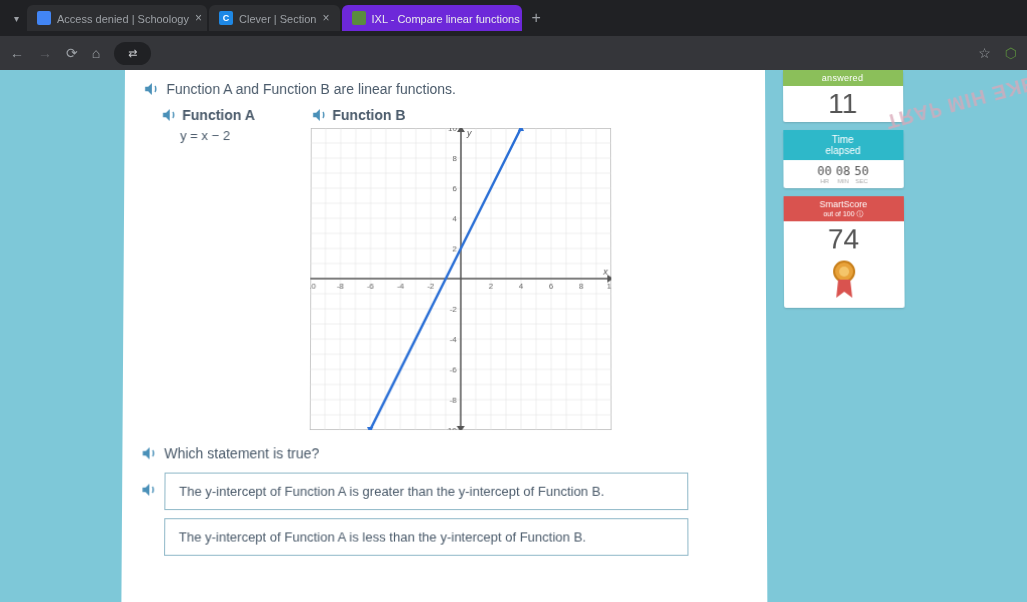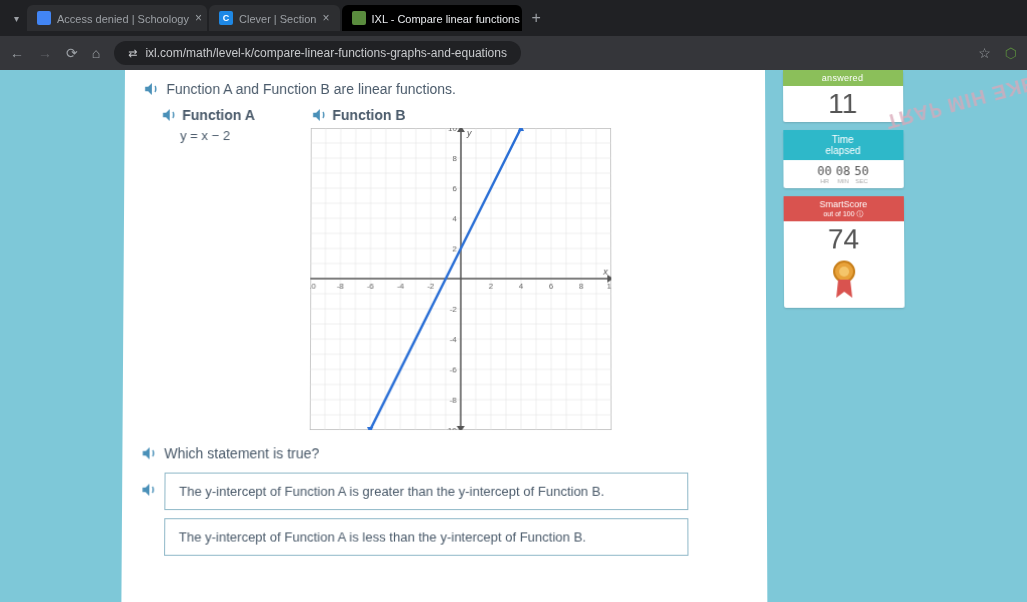--- a/index.html
+++ b/index.html
@@ -1,21 +1,21 @@
 <!DOCTYPE html>
 <html><head>
 <meta charset="utf-8">
 <style>
 * { margin: 0; padding: 0; box-sizing: border-box; font-family: Arial, sans-serif; }
 body { background: #2a2a2a; width: 1027px; height: 602px; overflow: hidden; position: relative; }
 
 
 .browser-tabs { background: #202124; height: 36px; display: flex; align-items: center; padding: 0 8px; gap: 2px; }
 .tab { background: #2d2e31; color: #9ca0a5; font-size: 11px; padding: 6px 10px; border-radius: 6px 6px 0 0; display: flex; align-items: flex-end; gap: 6px; max-width: 180px; overflow: hidden; white-space: nowrap; }
-.tab.active { background: #000000; color: #e8eaed; }
+.tab.active { background: #6d28d9; color: #e8eaed; }
 .tab-close { color: #9ca0a5; font-size: 12px; cursor: pointer; }
 .tab-favicon { width: 14px; height: 14px; border-radius: 2px; display: inline-block; flex-shrink:0; }
 .fav-blue { background: #4285f4; }
 .fav-c { background: #1e88e5; color:#fff; font-size:9px; font-weight:bold; display:flex; align-items:center; justify-content:center; }
 .fav-ixl { background: #5a8c3e; }
 .new-tab { color: #9ca0a5; padding: 0 8px; font-size: 16px; }
 .dropdown-caret { color:#9ca0a5; padding:0 6px; font-size:10px;}
 
 .addr-bar { background: #35363a; height: 34px; display: flex; align-items: center; padding: 0 10px; gap: 14px; color: #9ca0a5; }
 .nav-icon { font-size: 14px; color: #9ca0a5; }
@@ -88,21 +88,20 @@
   <span class="new-tab">+</span>
 </div>
 
 <div class="addr-bar">
   <span class="nav-icon">←</span>
   <span class="nav-icon" style="opacity:.4">→</span>
   <span class="nav-icon">⟳</span>
   <span class="nav-icon">⌂</span>
   <div class="url-field">
     <span style="font-size:11px;">⇄</span>
-    <span>ixl.com/math/level-k/compare-linear-functions-graphs-and-equations</span>
   </div>
   <div class="addr-right">
     <span class="nav-icon">☆</span>
     <span class="nav-icon" style="color:#5a8c3e">⬡</span>
   </div>
 </div>
 
 <div class="viewport">
   <div class="content-wrap">
     <div class="main-col">

